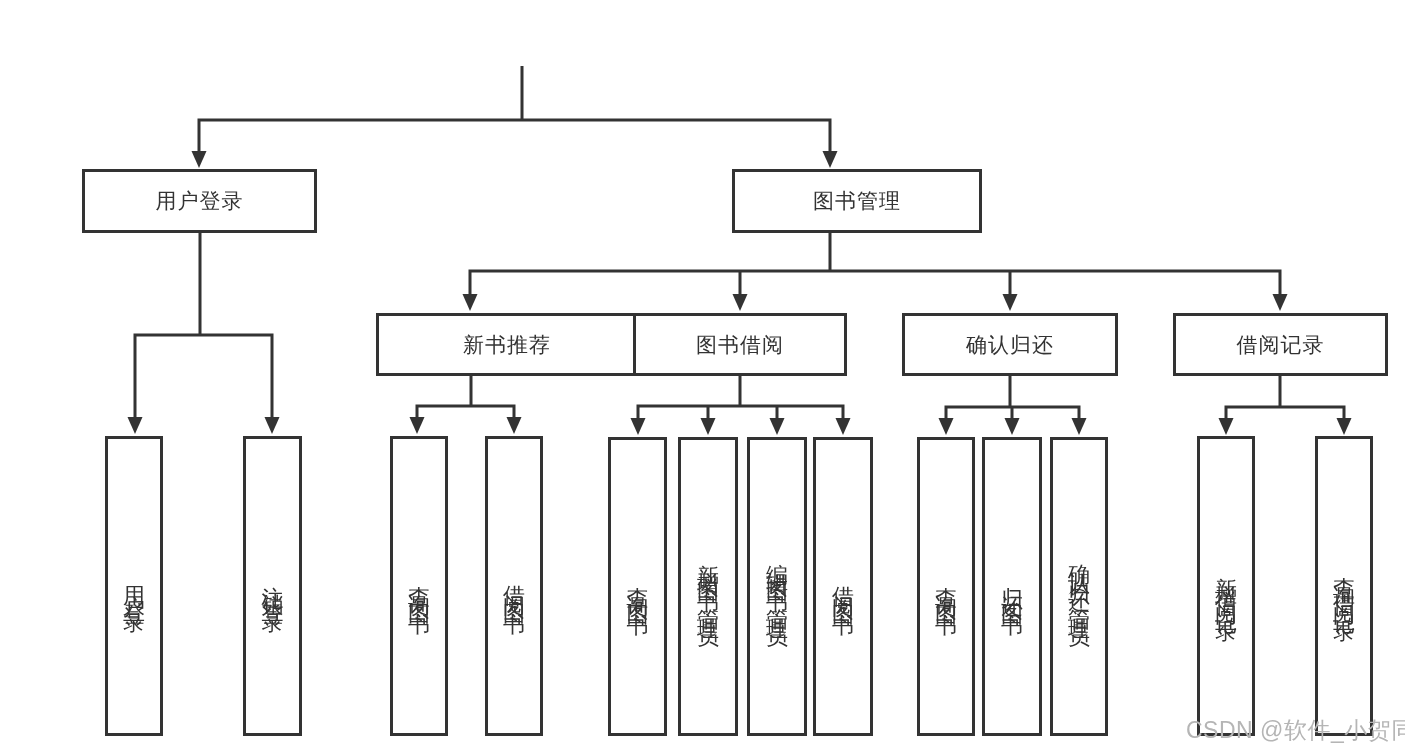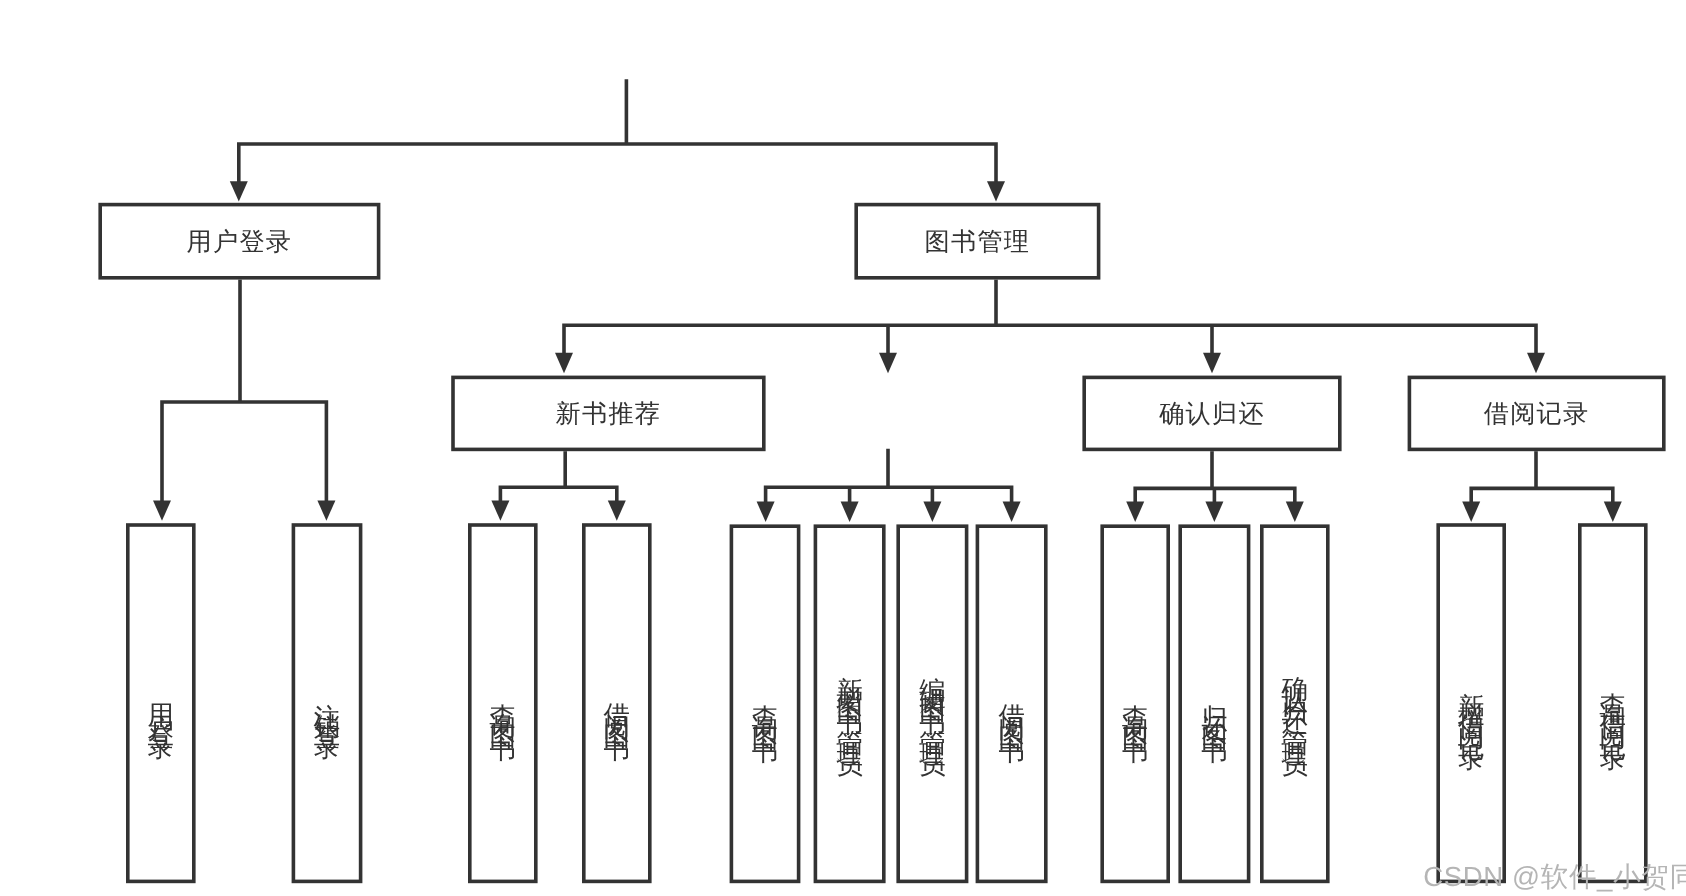--- a/index.html
+++ b/index.html
@@ -110,26 +110,29 @@
       <polygon points="1071.5,418 1086.5,418 1079,435"></polygon>
       <polygon points="1218.5,418 1233.5,418 1226,435"></polygon>
       <polygon points="1336.5,418 1351.5,418 1344,435"></polygon>
     </g>
   </svg>
 
 
   <div class="node h" style="left:82px;top:169px;width:235px;height:64px">
     <span class="lbl">用户登录</span>
   </div>
-  <div class="node h" style="left:712px;top:169px;width:205px;height:64px">
+  <div class="node h" style="left:732px;top:169px;width:250px;height:64px">
     <span class="lbl">图书管理</span>
   </div>
 
   <div class="node h" style="left:376px;top:313px;width:262px;height:63px">
     <span class="lbl">新书推荐</span>
+  </div>
+  <div class="node h" style="left:633px;top:313px;width:214px;height:63px">
+    <span class="lbl">图书借阅</span>
   </div>
   <div class="node h" style="left:902px;top:313px;width:216px;height:63px">
     <span class="lbl">确认归还</span>
   </div>
   <div class="node h" style="left:1173px;top:313px;width:215px;height:63px">
     <span class="lbl">借阅记录</span>
   </div>
 
   <div class="node v" style="left:105px;top:436px;width:58px;height:300px">
     <span class="lbl">用户登录</span>

